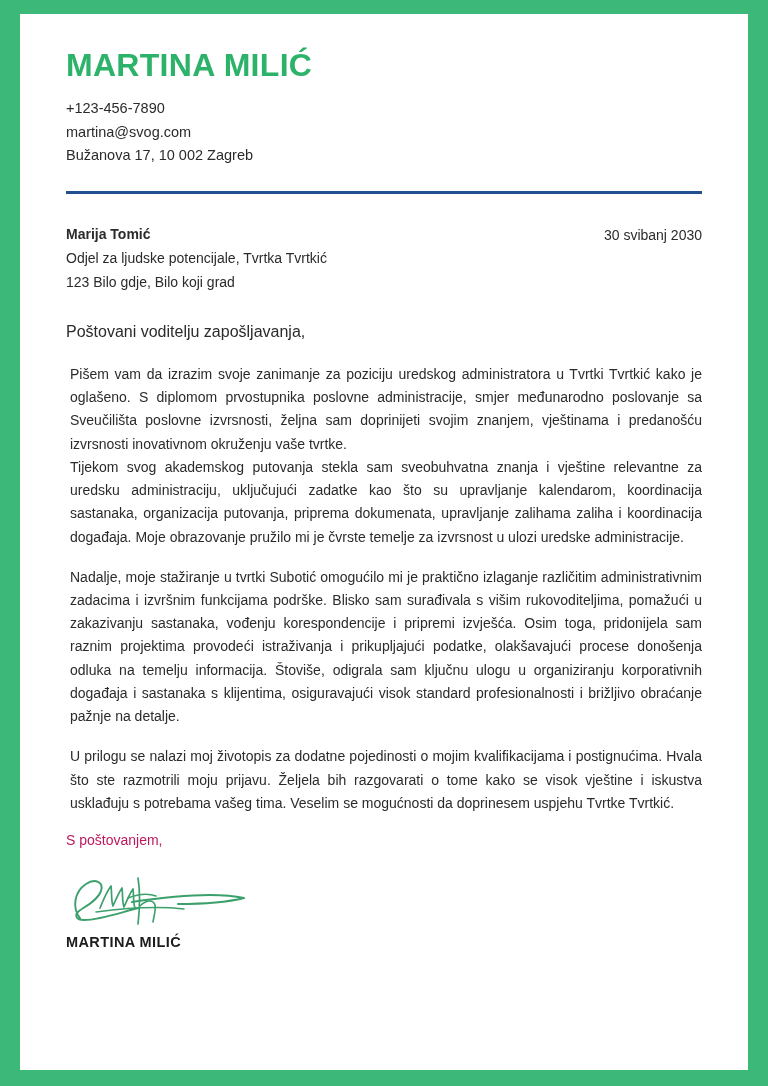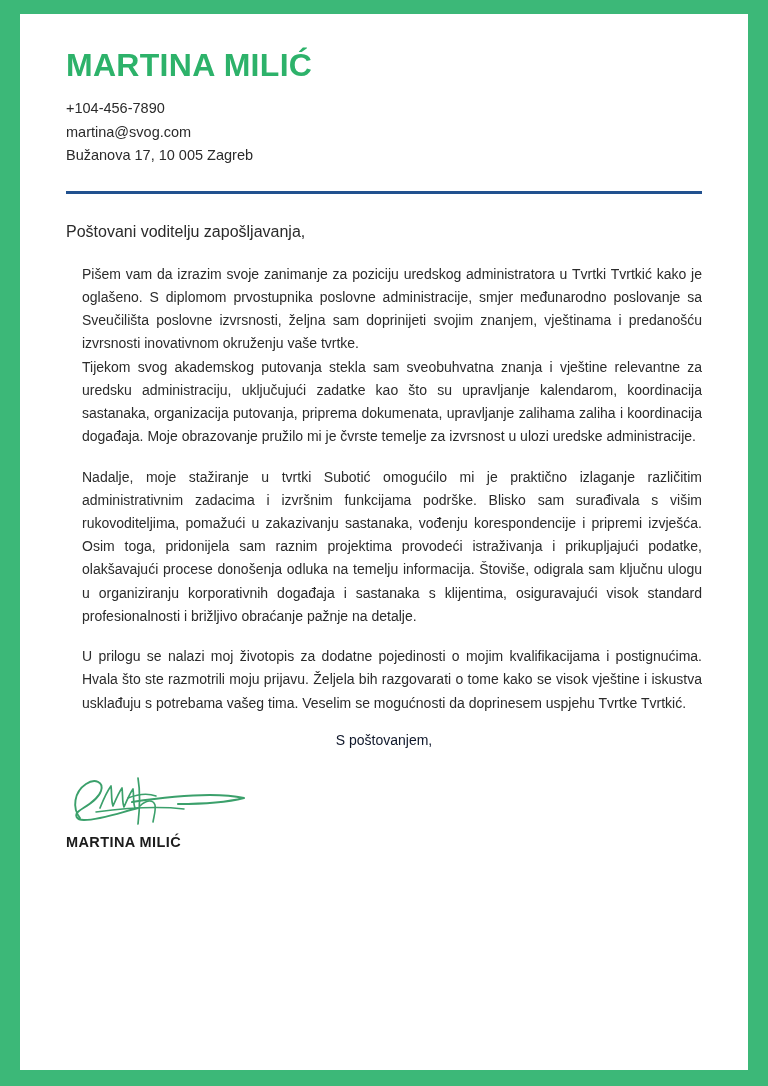--- a/index.html
+++ b/index.html
@@ -90,30 +90,29 @@
 
   
   .body-copy {
     margin-top: 22px;
   }
   .body-copy p {
     font-size: 14px;
     color: #2b2b2b;
     line-height: 1.66;
     text-align: justify;
-    margin: 0 0 17px 16px;
+    margin: 0 0 17px 4px;
   }
   .body-copy p.tight {
     margin-bottom: 0;
   }
 
   .closing {
     font-size: 14px;
-    color: #0f172a;
-    text-align: center;
+    color: #be185d;
   }
 
   
   .signature-area {
     margin-top: 18px;
   }
   .signature-mark {
     display: block;
   }
   .sign-name {
@@ -127,28 +126,36 @@
 </head>
 <body>
 
 <div class="page">
   <div class="sheet">
 
     <div>
       <h1 class="name-title">MARTINA MILIĆ</h1>
 
       <ul class="contact-list">
-        <li>+104-456-7890</li>
+        <li>+123-456-7890</li>
         <li>martina@svog.com</li>
-        <li>Bužanova 17, 10 005 Zagreb</li>
+        <li>Bužanova 17, 10 002 Zagreb</li>
       </ul>
     </div>
 
     <div class="rule"></div>
 
+    <div class="recipient-row">
+      <div class="recipient-block">
+        <div class="recipient-name">Marija Tomić</div>
+        <div>Odjel za ljudske potencijale, Tvrtka Tvrtkić</div>
+        <div>123 Bilo gdje, Bilo koji grad</div>
+      </div>
+      <div class="letter-date">30 svibanj 2030</div>
+    </div>
 
     <div class="salutation">Poštovani voditelju zapošljavanja,</div>
 
     <div class="body-copy">
       <p class="tight">Pišem vam da izrazim svoje zanimanje za poziciju uredskog administratora u Tvrtki Tvrtkić kako je oglašeno. S diplomom prvostupnika poslovne administracije, smjer međunarodno poslovanje sa Sveučilišta poslovne izvrsnosti, željna sam doprinijeti svojim znanjem, vještinama i predanošću izvrsnosti inovativnom okruženju vaše tvrtke.</p>
       <p>Tijekom svog akademskog putovanja stekla sam sveobuhvatna znanja i vještine relevantne za uredsku administraciju, uključujući zadatke kao što su upravljanje kalendarom, koordinacija sastanaka, organizacija putovanja, priprema dokumenata, upravljanje zalihama zaliha i koordinacija događaja. Moje obrazovanje pružilo mi je čvrste temelje za izvrsnost u ulozi uredske administracije.</p>
       <p>Nadalje, moje stažiranje u tvrtki Subotić omogućilo mi je praktično izlaganje različitim administrativnim zadacima i izvršnim funkcijama podrške. Blisko sam surađivala s višim rukovoditeljima, pomažući u zakazivanju sastanaka, vođenju korespondencije i pripremi izvješća. Osim toga, pridonijela sam raznim projektima provodeći istraživanja i prikupljajući podatke, olakšavajući procese donošenja odluka na temelju informacija. Štoviše, odigrala sam ključnu ulogu u organiziranju korporativnih događaja i sastanaka s klijentima, osiguravajući visok standard profesionalnosti i brižljivo obraćanje pažnje na detalje.</p>
       <p>U prilogu se nalazi moj životopis za dodatne pojedinosti o mojim kvalifikacijama i postignućima. Hvala što ste razmotrili moju prijavu. Željela bih razgovarati o tome kako se visok vještine i iskustva usklađuju s potrebama vašeg tima. Veselim se mogućnosti da doprinesem uspjehu Tvrtke Tvrtkić.</p>
     </div>
 

